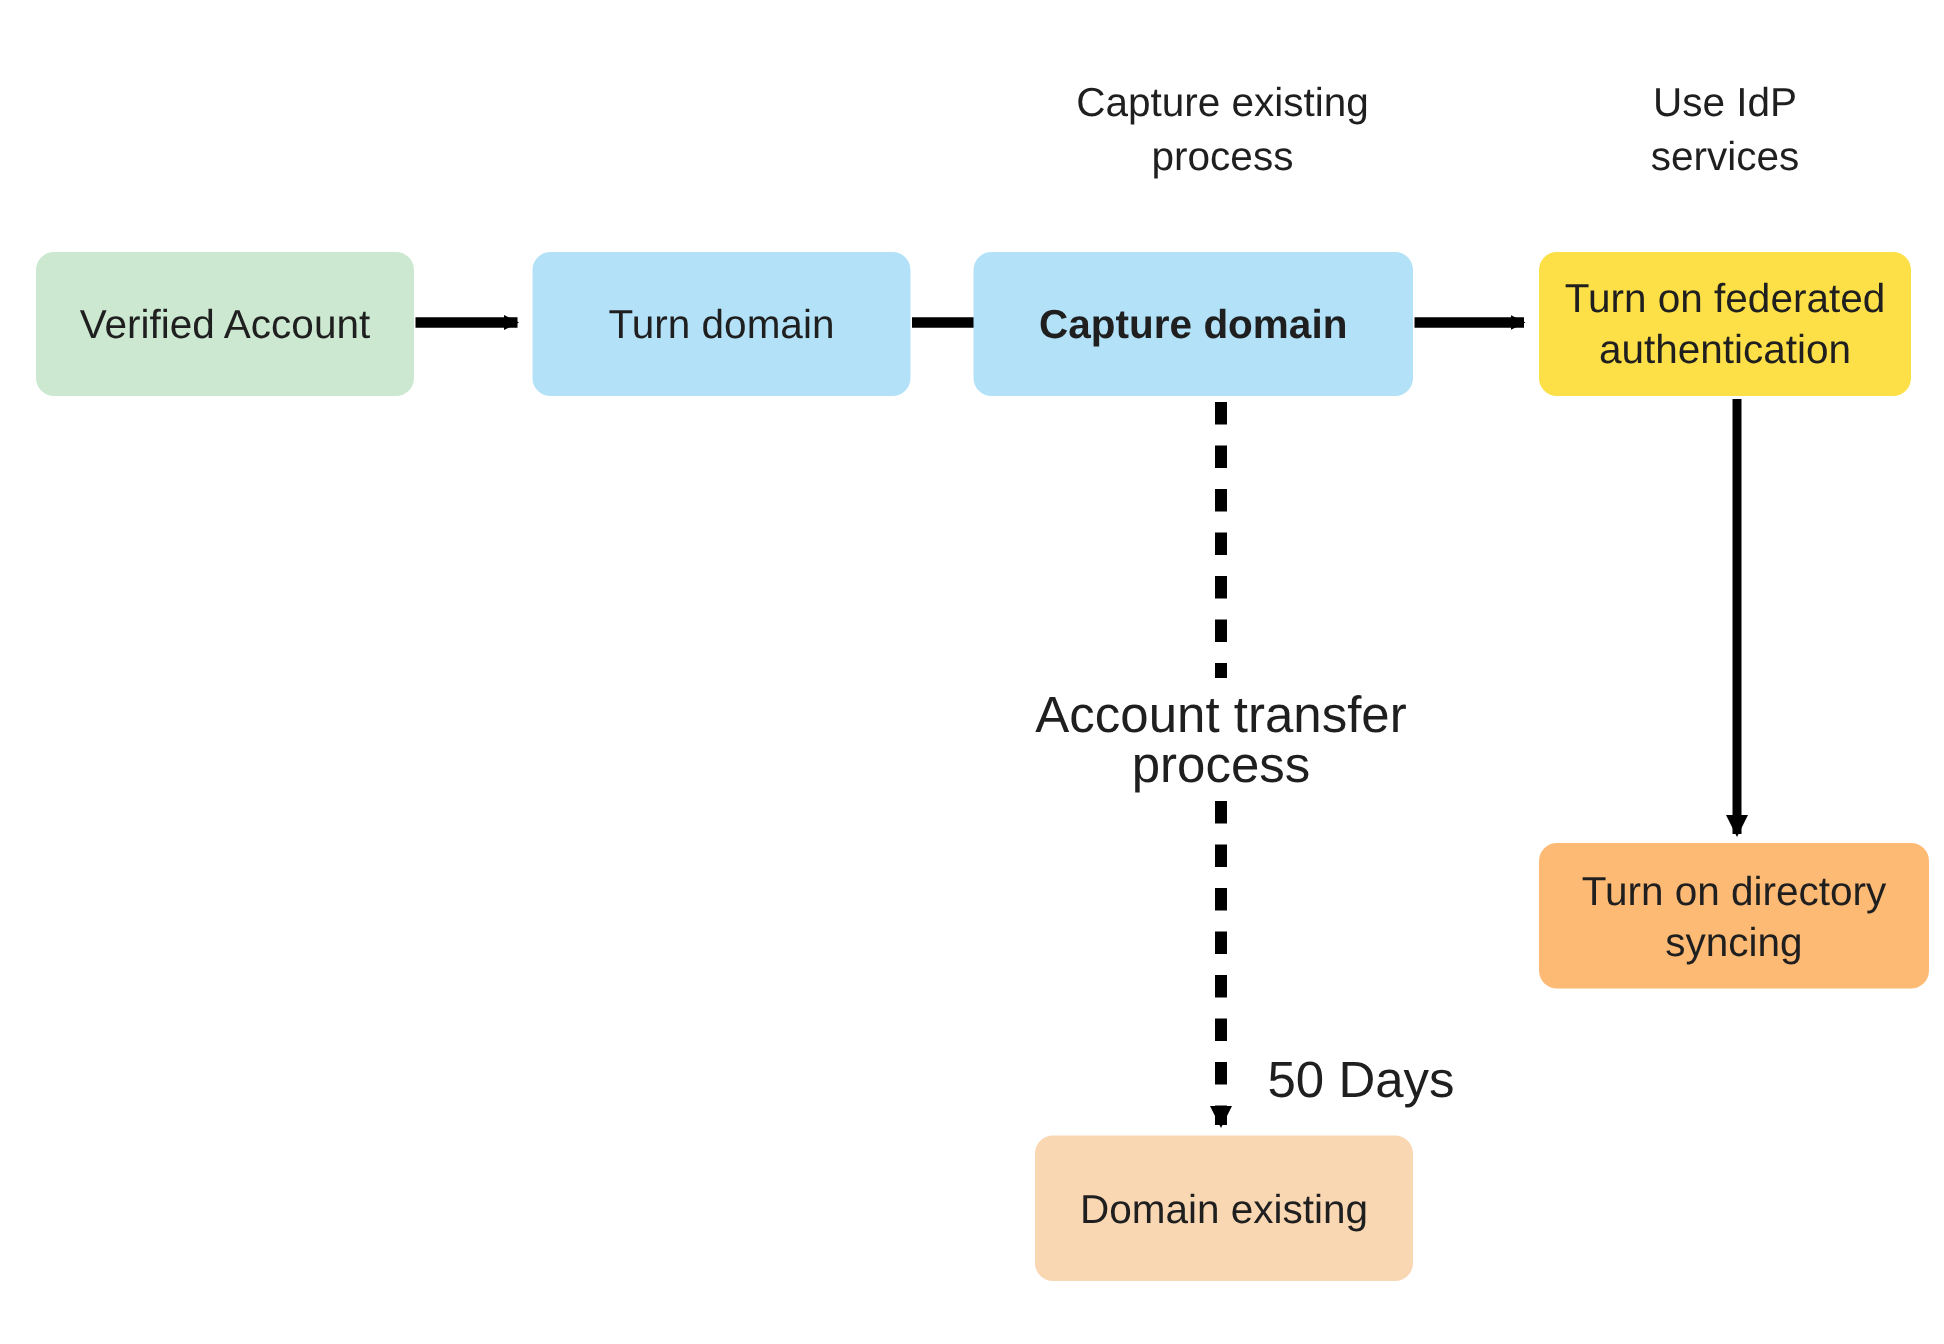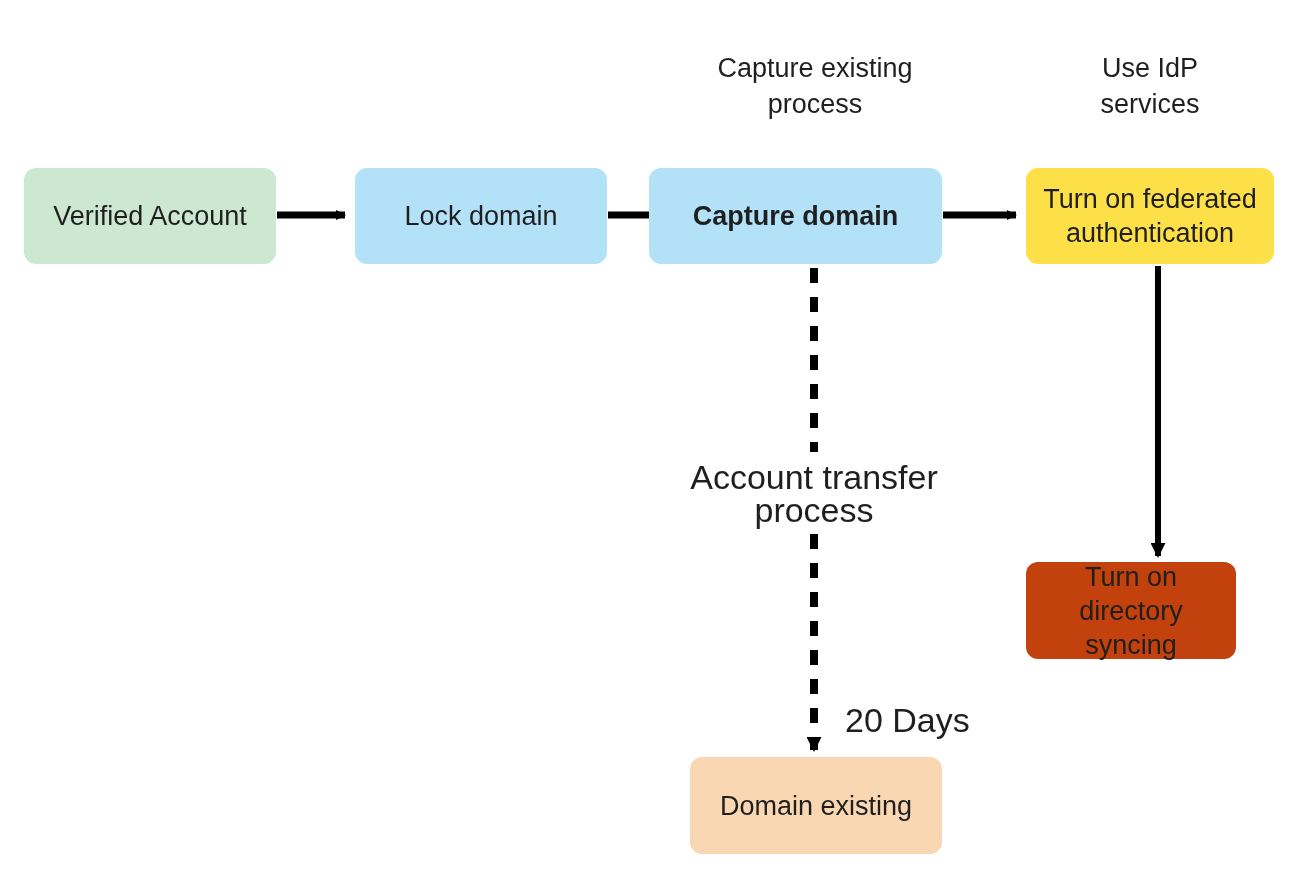--- a/index.html
+++ b/index.html
@@ -93,30 +93,30 @@
 
 
   <div class="caption" style="left:665px; top:50px; width:300px;">Capture existing
 process</div>
 
   <div class="caption" style="left:1000px; top:50px; width:300px;">Use IdP
 services</div>
 
   <div class="node" style="left:24px; top:168px; width:252px; height:96px; background:#cce8d1;">Verified Account</div>
 
-  <div class="node" style="left:355px; top:168px; width:252px; height:96px; background:#b3e2f8;">Lock domain</div>
+  <div class="node" style="left:355px; top:168px; width:252px; height:96px; background:#b3e2f8;">Turn domain</div>
 
   <div class="node" style="left:649px; top:168px; width:293px; height:96px; background:#b3e2f8;font-weight:bold;">Capture domain</div>
 
   <div class="node" style="left:1026px; top:168px; width:248px; height:96px; background:#fde047;">Turn on federated
 authentication</div>
 
-  <div class="node" style="left:1026px; top:562px; width:210px; height:97px; background:#c2410c;">Turn on directory
+  <div class="node" style="left:1026px; top:562px; width:260px; height:97px; background:#fdba74;">Turn on directory
 syncing</div>
 
   <div class="node" style="left:690px; top:757px; width:252px; height:97px; background:#fad7b3;">Domain existing</div>
 
   <div class="edge-label" style="left:664px; top:461px; width:300px;">Account transfer
 process</div>
 
-  <div class="edge-label" style="left:845px; top:704px; width:160px; text-align:left;">20 Days</div>
+  <div class="edge-label" style="left:845px; top:704px; width:160px; text-align:left;">50 Days</div>
 
 </div>
 
 </body></html>

